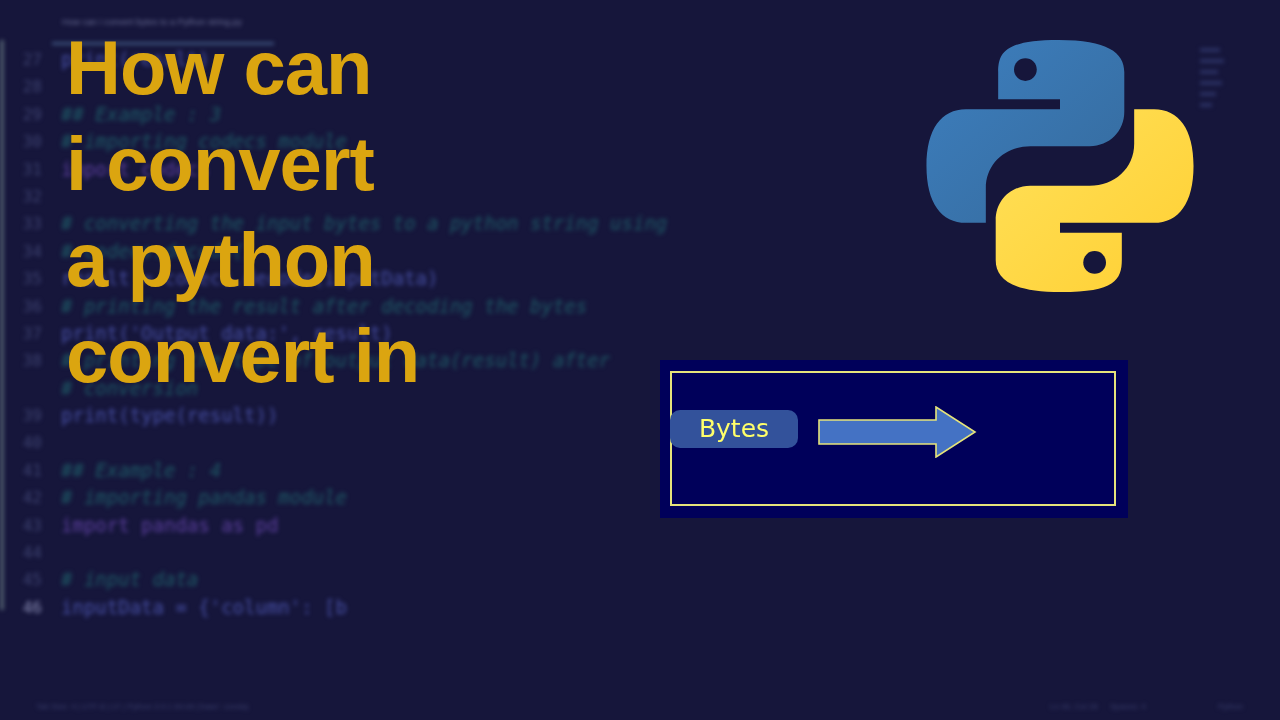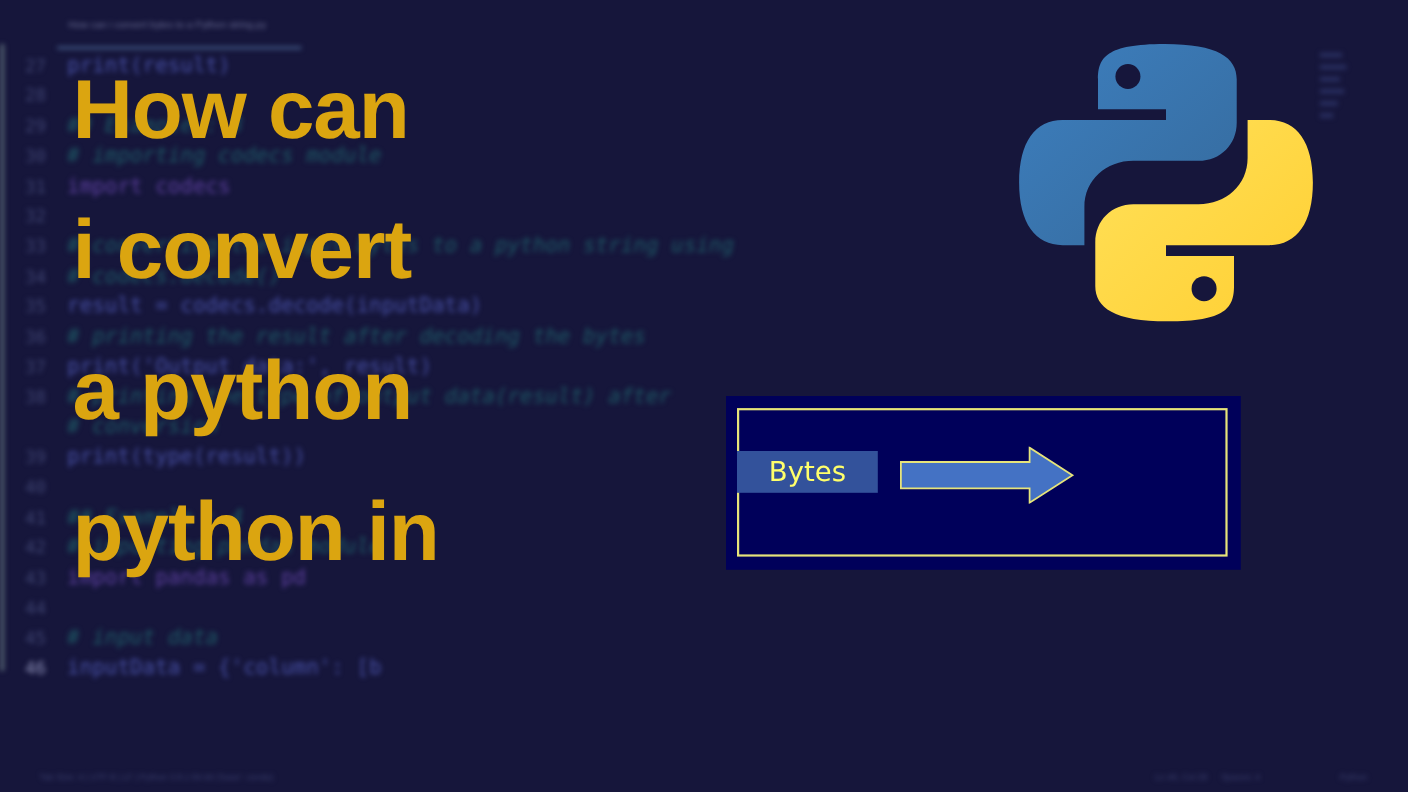--- a/index.html
+++ b/index.html
@@ -29,29 +29,29 @@
     .status .r1 { position: absolute; left: 1050px; top: 8px; }
     .status .r2 { position: absolute; left: 1110px; top: 8px; }
     .status .r3 { position: absolute; left: 1218px; top: 8px; }
 
     
     .title {
       position: absolute; left: 66px; top: 20px; margin: 0;
       color: #dba510; font-weight: bold; font-size: 76px; line-height: 96px;
       letter-spacing: -1px;
     }
-    .title span { display: block; margin-top: 32px; }
+    .title span { display: block; }
 
     
     .logo { position: absolute; left: 924px; top: 30px; width: 272px; height: 272px; }
 
     
     .diagram { position: absolute; left: 660px; top: 360px; width: 468px; height: 158px; background: #00005a; }
     .diagram-frame { position: absolute; left: 10px; top: 11px; width: 446px; height: 135px; border: 2px solid #e6e47a; box-sizing: border-box; }
-    .node { position: absolute; top: 50px; height: 38px; background: #33529b; color: #ffff6a; font-family: "DejaVu Sans", sans-serif; font-size: 25px; line-height: 38px; text-align: center; }
+    .node { position: absolute; top: 50px; height: 38px; background: #33529b; color: #ffff6a; font-family: "DejaVu Sans", sans-serif; font-size: 25px; line-height: 38px; text-align: center; border-radius: 10px; }
     .node-bytes { left: 10px; width: 128px; }
     .node-string { left: 330px; width: 128px; }
     .arrow { position: absolute; left: 158px; top: 46px; width: 160px; height: 52px; }
   </style>
 </head>
 <body>
 
 <div class="editor">
   <div class="left-rail"></div>
   <div class="tab-title">How can i convert bytes to a Python string.py</div>
@@ -92,21 +92,21 @@
     <span class="r1">Ln 46, Col 28</span>
     <span class="r2">Spaces: 4</span>
     <span class="r3">Python</span>
   </div>
 </div>
 
 <h1 class="title">
   <span>How can</span>
   <span>i convert</span>
   <span>a python</span>
-  <span>python in</span>
+  <span>convert in</span>
 </h1>
 
 <svg class="logo" viewBox="0 0 110 110">
   <defs>
     <linearGradient id="gb" x1="0" y1="0" x2="1" y2="1">
       <stop offset="0" stop-color="#3d7fbf"></stop>
         <stop offset="1" stop-color="#356a9c"></stop>
     </linearGradient>
     <linearGradient id="gy" x1="0" y1="0" x2="1" y2="1">
       <stop offset="0" stop-color="#ffe15a"></stop>

